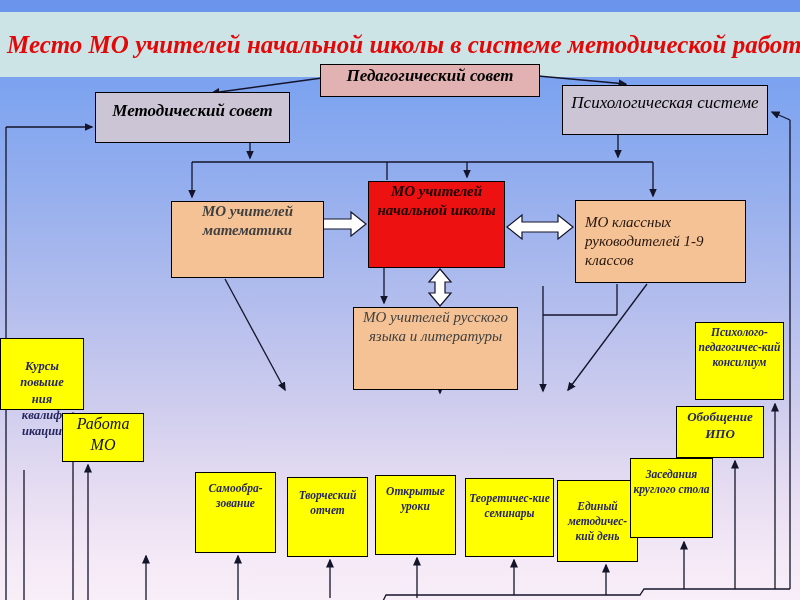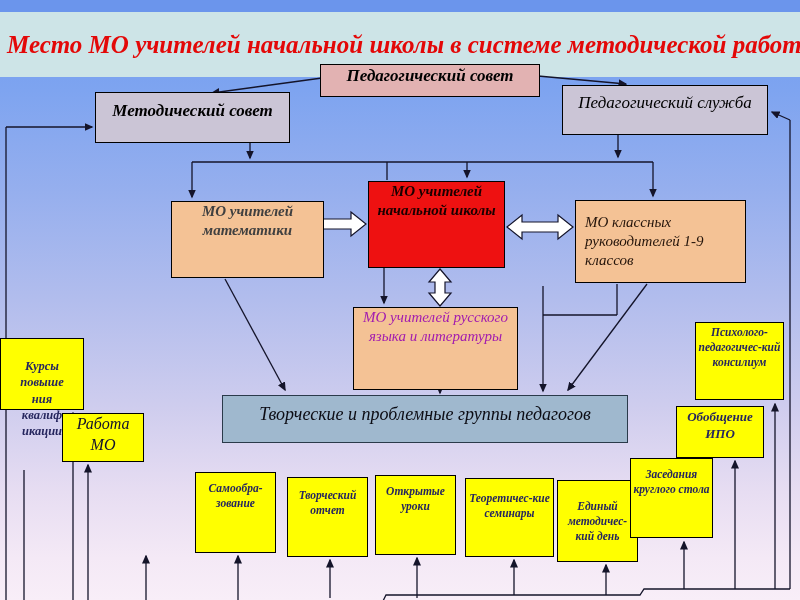--- a/index.html
+++ b/index.html
@@ -88,39 +88,36 @@
     </g>
   </svg>
 
   <div class="node pink" style="left:320px;top:64px;width:220px;height:33px;font-size:17px;font-weight:bold;">
     <span>Педагогический совет</span>
   </div>
   <div class="node lav" style="left:95px;top:92px;width:195px;height:51px;font-size:17px;font-weight:bold;align-items:flex-start;padding-top:7px;">
     <span>Методический совет</span>
   </div>
   <div class="node lav" style="left:562px;top:85px;width:206px;height:50px;font-size:17px;align-items:flex-start;padding-top:6px;">
-    <span>Педагогический служба</span>
+    <span>Психологическая системе</span>
   </div>
 
   <div class="node peach" style="left:171px;top:201px;width:153px;height:77px;font-size:15px;font-weight:bold;color:#404040;">
     <span>МО учителей математики</span>
   </div>
   <div class="node redbox" style="left:368px;top:181px;width:137px;height:87px;font-size:15px;font-weight:bold;color:#190000;">
     <span>МО учителей начальной школы</span>
   </div>
   <div class="node peach" style="left:575px;top:200px;width:171px;height:83px;font-size:15px;color:#24140a;justify-content:flex-start;text-align:left;padding:4px 6px 4px 9px;align-items:flex-start;padding-top:12px;">
     <span>МО классных руководителей 1-9 классов</span>
   </div>
-  <div class="node peach" style="left:353px;top:307px;width:165px;height:83px;font-size:15px;color:#a21caf;">
+  <div class="node peach" style="left:353px;top:307px;width:165px;height:83px;font-size:15px;color:#404040;">
     <span>МО  учителей русского языка  и литературы</span>
   </div>
 
-  <div class="node barbox" style="left:222px;top:395px;width:406px;height:48px;font-size:18px;color:#0c0c14;align-items:flex-start;padding-top:7px;">
-    <span>Творческие и проблемные группы педагогов</span>
-  </div>
 
   <div class="node yellow" style="left:0px;top:338px;width:84px;height:72px;font-size:12.5px;padding:19px;overflow-wrap:anywhere;">
     <span>Курсы повышения квалификации</span>
   </div>
   <div class="node yellow" style="left:62px;top:413px;width:82px;height:49px;font-size:16px;font-weight:normal;color:#10102e;">
     <span>Работа МО</span>
   </div>
   <div class="node yellow" style="left:195px;top:472px;width:81px;height:81px;font-size:11.5px;padding:2px;align-items:flex-start;padding-top:8px;">
     <span>Самообра-зование</span>
   </div>

